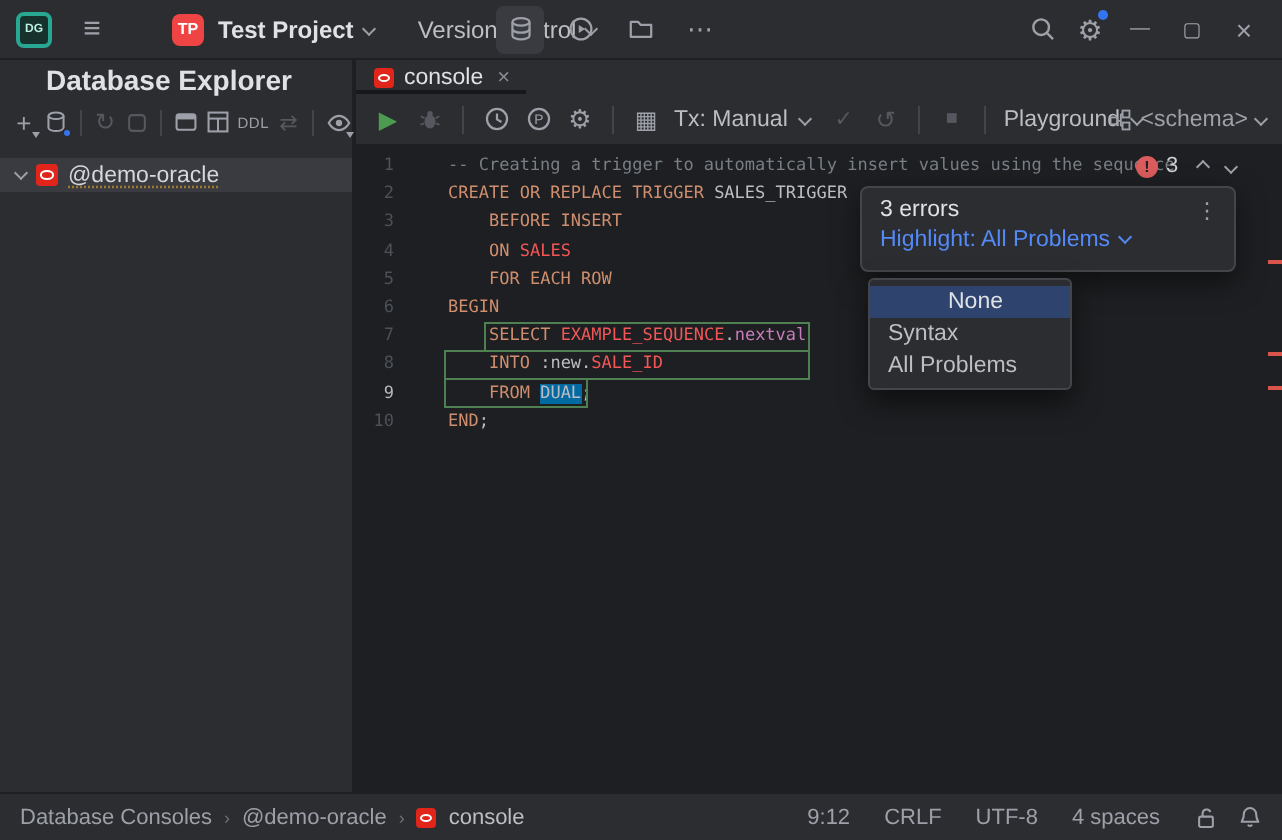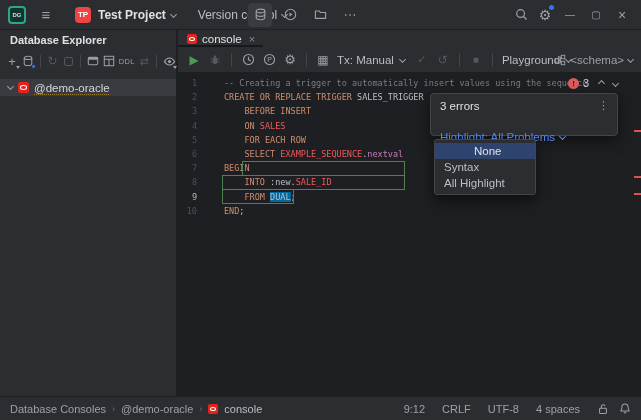--- a/index.html
+++ b/index.html
@@ -20,21 +20,21 @@
     border:2px solid #28a792; background:#17322c;
     color:#b9efe2; font-size:6px; font-weight:bold;
     display:flex; align-items:center; justify-content:center;
   }
   .tb-icon {
     color:#9da0a8; display:flex; align-items:center; justify-content:center;
     width:24px; height:24px; border-radius:4px; font-size:13px;
   }
   .hamburger { margin-left:8px; font-size:15px; }
   .avatar {
-    width:16px; height:16px; margin-left:17px; border-radius:4px;
+    width:16px; height:16px; margin-left:28px; border-radius:4px;
     background:#ef4444; color:#ffffff; font-size:8px; font-weight:bold;
     display:flex; align-items:center; justify-content:center;
   }
   .tb-label { color:#dfe1e5; margin-left:7px; font-weight:bold; }
   .tb-label2 { color:#bcbec4; margin-left:22px; }
   .chev {
     display:inline-block; width:5px; height:5px;
     border-right:1.2px solid #9da0a8; border-bottom:1.2px solid #9da0a8;
     transform:rotate(45deg); margin-left:5px; vertical-align:2px;
   }
@@ -48,22 +48,22 @@
     border-radius:50%; background:#3574f0;
   }
   .win-btn { width:26px; height:24px; font-size:12px; }
   svg.ic { display:block; }
   
   .left-panel {
     position:absolute; left:0; top:30px; width:177px; height:366px;
     background:#2b2d30; border-right:1px solid #1e1f22;
   }
   .panel-header {
-    height:19px; display:flex; align-items:center; padding-left:10px;
-    color:#dfe1e5; font-weight:bold; font-size:11px;
+    height:19px; display:flex; align-items:center; padding-left:23px;
+    color:#dfe1e5; font-weight:bold; font-size:14px;
   }
   .panel-toolbar {
     height:24px; display:flex; align-items:center; padding-left:5px; gap:2px;
     color:#9da0a8;
   }
   .pt-icon {
     width:16px; height:18px; display:flex; align-items:center; justify-content:center;
     font-size:11px; position:relative;
   }
   .pt-icon.disabled { color:#55585e; }
@@ -153,25 +153,25 @@
     width:11px; height:11px; border-radius:50%; background:#db5c5c;
     color:#1e1f22; font-size:8px; font-weight:bold;
     display:flex; align-items:center; justify-content:center;
   }
   
   .popup {
     position:absolute; left:430px; top:93px; width:188px; height:43px;
     background:#2b2d30; border:1px solid #43454a; border-radius:4px;
     box-shadow:0 5px 14px rgba(0,0,0,.5); z-index:5; padding:5px 8px 4px 9px;
   }
-  .popup-row1 { display:flex; align-items:center; justify-content:space-between; }
+  .popup-row1 { display:flex; justify-content:space-between; }
   .popup-title { color:#dfe1e5; font-size:11.5px; }
   .popup-kebab { color:#9da0a8; font-size:11px; }
   .popup-link {
-    margin-top:19px; color:#548af7; font-size:11.5px;
+    margin-top:1px; color:#548af7; font-size:11.5px;
     text-underline-offset:2px; display:inline-block;
   }
   .popup-link .chev { border-color:#548af7; }
   .dropdown {
     position:absolute; left:434px; top:139px; width:102px;
     background:#2b2d30; border:1px solid #43454a; border-radius:3px;
     box-shadow:0 6px 14px rgba(0,0,0,.55); z-index:6; padding:3px 0;
   }
   .dd-item {
     height:16px; line-height:16px; padding-left:9px; font-size:11.5px; color:#bcbec4;
@@ -370,22 +370,22 @@
         <div>8</div>
         <div class="cur">9</div>
         <div>10</div>
       </div>
     <div class="code">
         <div class="code-line"><span class="tk-com">-- Creating a trigger to automatically insert values using the sequence</span></div>
         <div class="code-line"><span class="tk-kw">CREATE OR REPLACE TRIGGER </span><span class="tk-def">SALES_TRIGGER</span></div>
         <div class="code-line"><span class="tk-def">    </span><span class="tk-kw">BEFORE INSERT</span></div>
         <div class="code-line"><span class="tk-def">    </span><span class="tk-kw">ON </span><span class="tk-err">SALES</span></div>
         <div class="code-line"><span class="tk-def">    </span><span class="tk-kw">FOR EACH ROW</span></div>
+        <div class="code-line"><span class="tk-kw">BEGIN</span></div>
         <div class="code-line"><span class="tk-def">    </span><span class="tk-kw">SELECT </span><span class="tk-err">EXAMPLE_SEQUENCE</span><span class="tk-def">.</span><span class="tk-fn">nextval</span></div>
-        <div class="code-line"><span class="tk-kw">BEGIN</span></div>
         <div class="code-line"><span class="tk-def">    </span><span class="tk-kw">INTO </span><span class="tk-def">:new.</span><span class="tk-err">SALE_ID</span></div>
         <div class="code-line"><span class="tk-def">    </span><span class="tk-kw">FROM </span><span class="tk-hl">DUAL</span><span class="tk-def">;</span></div>
         <div class="code-line"><span class="tk-kw">END</span><span class="tk-def">;</span></div>
       </div>
 
     <div class="stmt-box" style="left:64px; top:88px;  width:163px; height:15px;"></div>
     <div class="stmt-box" style="left:44px; top:102px; width:183px; height:15px;"></div>
     <div class="stmt-box" style="left:44px; top:116px; width:72px;  height:15px;"></div>
 
     <div class="stripe" style="top:57px;"></div>
@@ -404,21 +404,21 @@
     <div class="popup-row1">
       <span class="popup-title">3 errors</span>
       <span class="popup-kebab">⋮</span>
     </div>
     <span class="popup-link"><span>Highlight: All Problems</span><span class="chev"></span></span>
   </div>
 
   <div class="dropdown">
       <div class="dd-item selected">None</div>
       <div class="dd-item">Syntax</div>
-      <div class="dd-item">All Highlight</div>
+      <div class="dd-item">All Problems</div>
     </div>
 
   <div class="statusbar">
     <div class="crumbs">
       <span>Database Consoles</span>
       <span class="crumb-sep">›</span>
       <span>@demo-oracle</span>
       <span class="crumb-sep">›</span>
       <span class="oracle-ic" style="width:10px;height:10px;">
           <i style="width:6px;height:4px;"></i>

